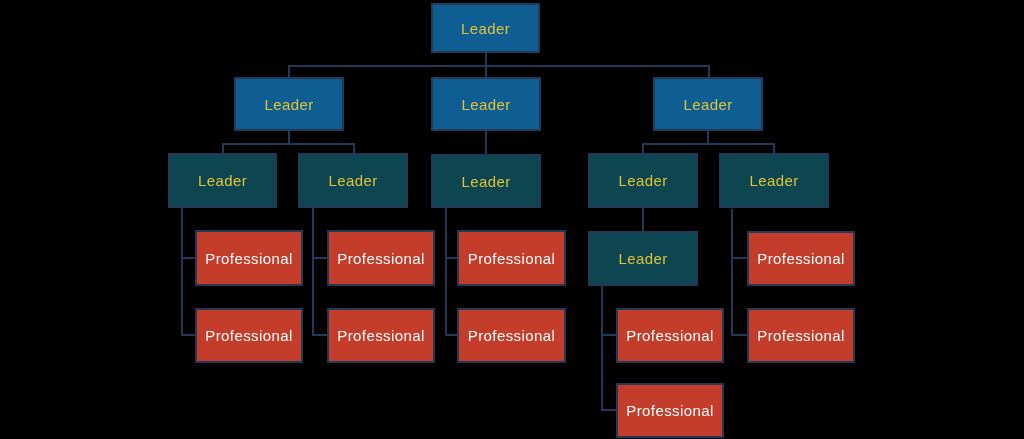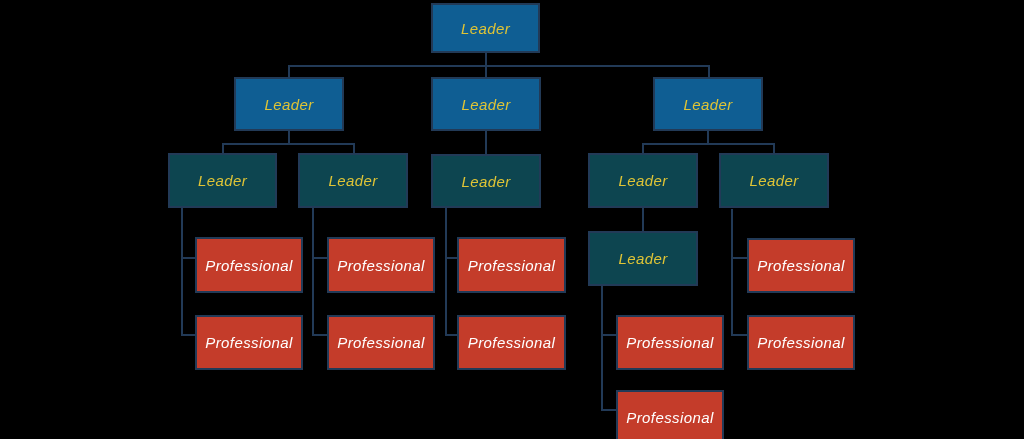--- a/index.html
+++ b/index.html
@@ -3,21 +3,20 @@
 <meta charset="utf-8">
 <style>
   html, body { margin: 0; padding: 0; background: #000; }
   .canvas {
     position: relative;
     width: 1024px;
     height: 439px;
     background: var(--background, #000);
     font-family: "Liberation Sans", sans-serif;
     overflow: hidden;
-    font-style: italic;
   }
   .connectors {
     position: absolute;
     left: 0; top: 0;
     width: 1024px; height: 439px;
   }
   .connectors path {
     fill: none;
     stroke: var(--connector, #223a57);
     stroke-width: 2;
@@ -30,21 +29,21 @@
     align-items: center;
     justify-content: center;
     border: 2px solid var(--border, #223a57);
     font-size: 15px;
     letter-spacing: 0.4px;
     white-space: nowrap;
     user-select: none;
   }
   .node-blue { background: var(--node-leader-blue, #0f5e93); color: var(--leader-text, #dfc436); }
   .node-teal { background: var(--node-leader-teal, #0d4550); color: var(--leader-text, #dfc436); }
-  .node-red  { background: var(--node-professional-red, #c43c2a); color: var(--professional-text, #fff); margin-top: 7px; }
+  .node-red  { background: var(--node-professional-red, #c43c2a); color: var(--professional-text, #fff); }
 </style>
 </head>
 <body>
 
 <div class="canvas">
 
   <svg class="connectors" viewBox="0 0 1024 439" xmlns="http://www.w3.org/2000/svg">
     <path d="M486 53 V66 M289 77 V66 H709 V77 M486 66 V77"></path>
     <path d="M289 131 V144 M223 153 V144 H354 V153"></path>
     <path d="M486 131 V154"></path>

